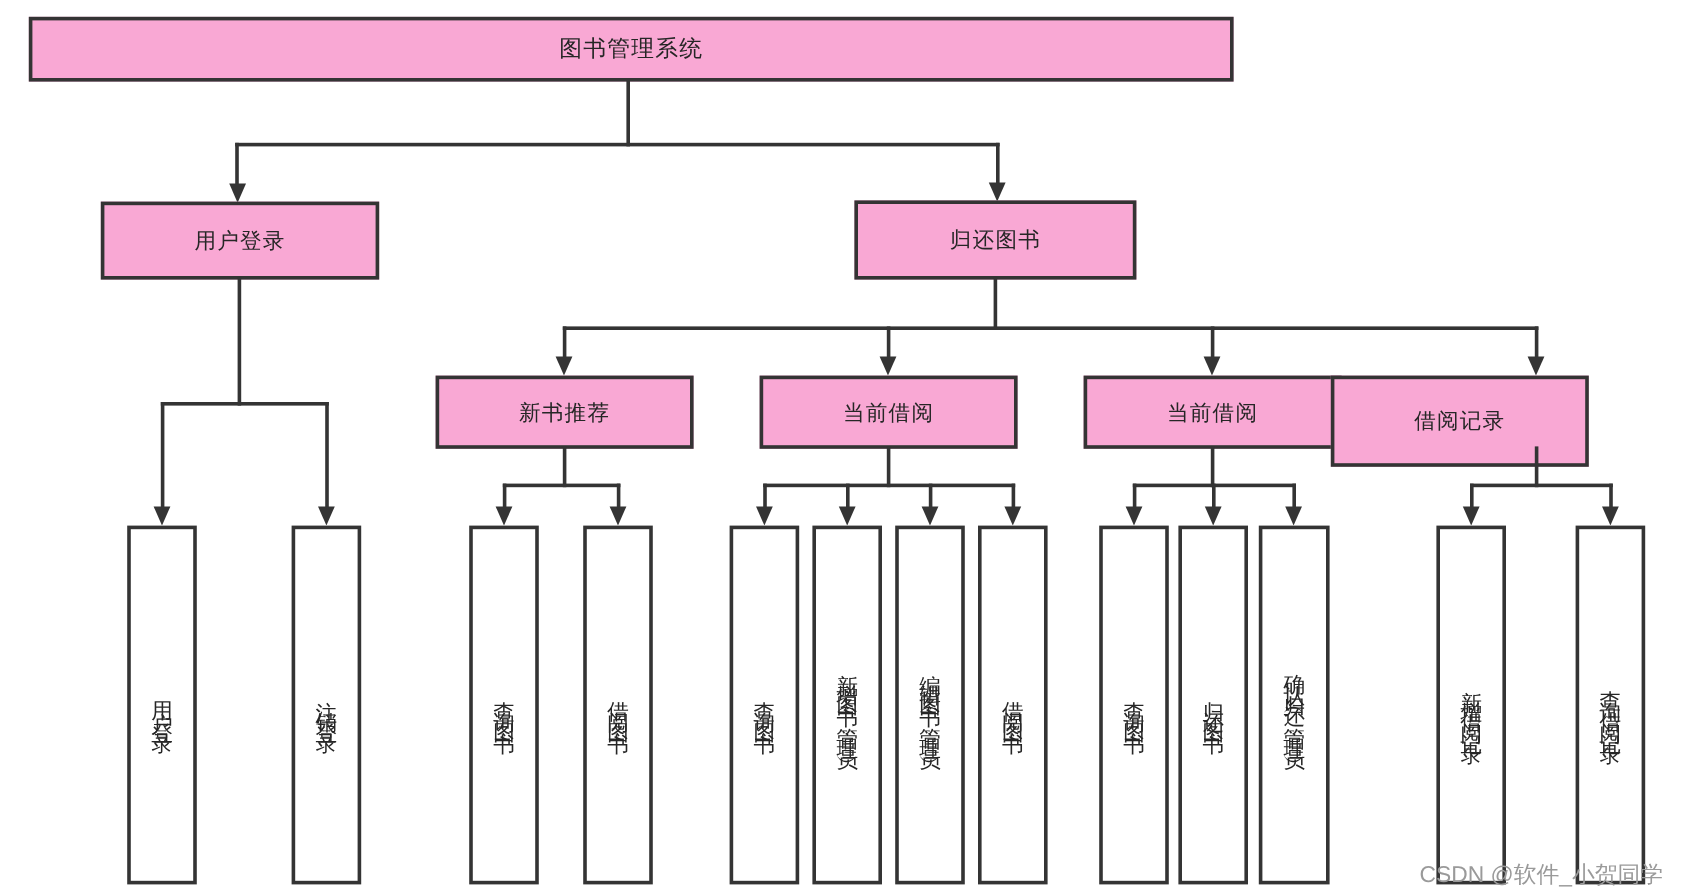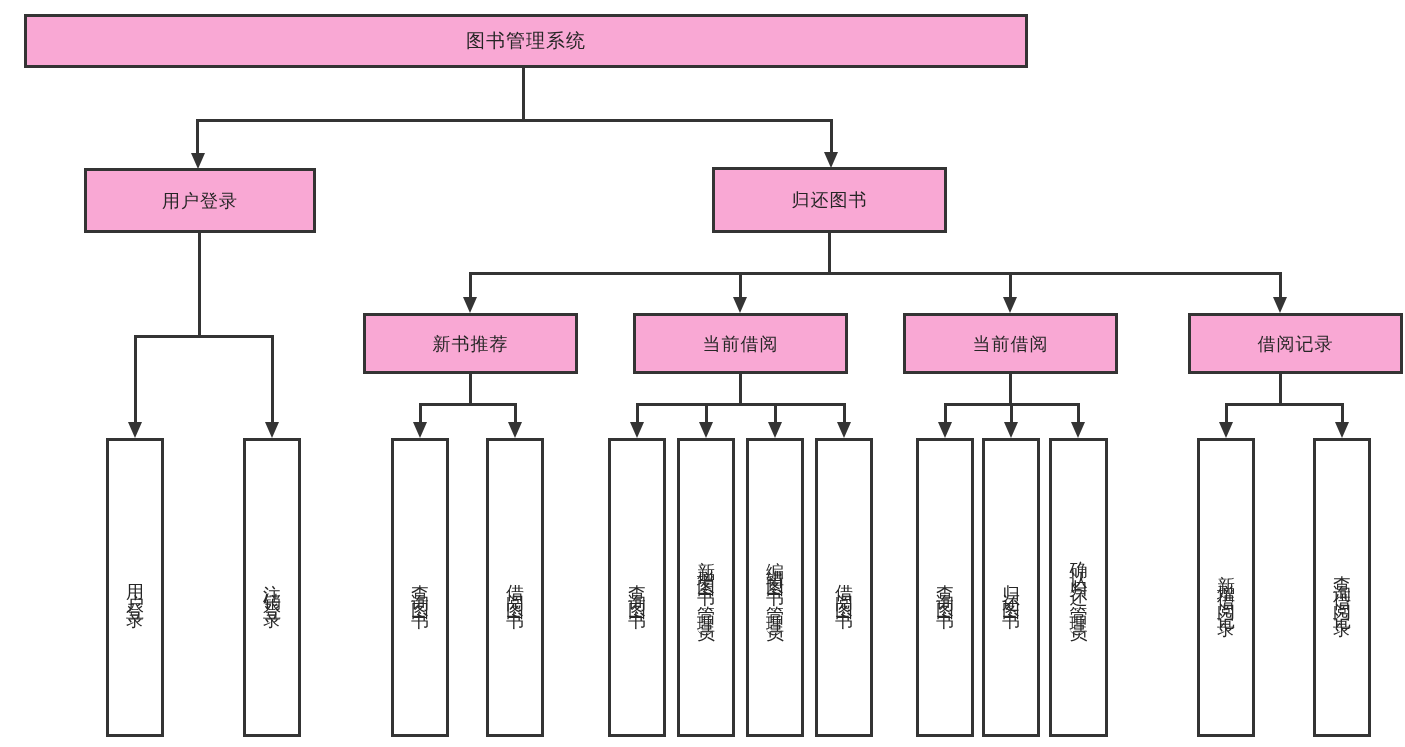--- a/index.html
+++ b/index.html
@@ -104,21 +104,21 @@
 
   <div class="box" style="left:363px;top:313px;width:215px;height:61px;text-align:right;">
     <span>新书推荐</span>
   </div>
   <div class="box" style="left:633px;top:313px;width:215px;height:61px;">
     <span>当前借阅</span>
   </div>
   <div class="box" style="left:903px;top:313px;width:215px;height:61px;">
     <span>当前借阅</span>
   </div>
-  <div class="box" style="left:1188px;top:313px;width:215px;height:61px;">
+  <div class="box" style="left:1109px;top:313px;width:215px;height:76px;">
     <span>借阅记录</span>
   </div>
 
   <div class="vline" style="left:469px;top:372px;height:34px;"></div>
   <div class="hline" style="left:419px;top:403px;width:98px;"></div>
   <div class="vline" style="left:419px;top:403px;height:21px;"></div>
   <div class="vline" style="left:514px;top:403px;height:21px;"></div>
   <div class="arrow" style="left:413px;top:422px;"></div>
   <div class="arrow" style="left:508px;top:422px;"></div>
 
@@ -186,14 +186,15 @@
     <span>确认归还（管理员）</span>
   </div>
 
   <div class="vbox" style="left:1197px;top:438px;width:58px;height:299px;">
     <span>新增借阅记录</span>
   </div>
   <div class="vbox" style="left:1313px;top:438px;width:58px;height:299px;">
     <span>查询借阅记录</span>
   </div>
 
+  <div class="watermark">CSDN @软件_小贺同学</div>
 
 </div>
 
 </body></html>

